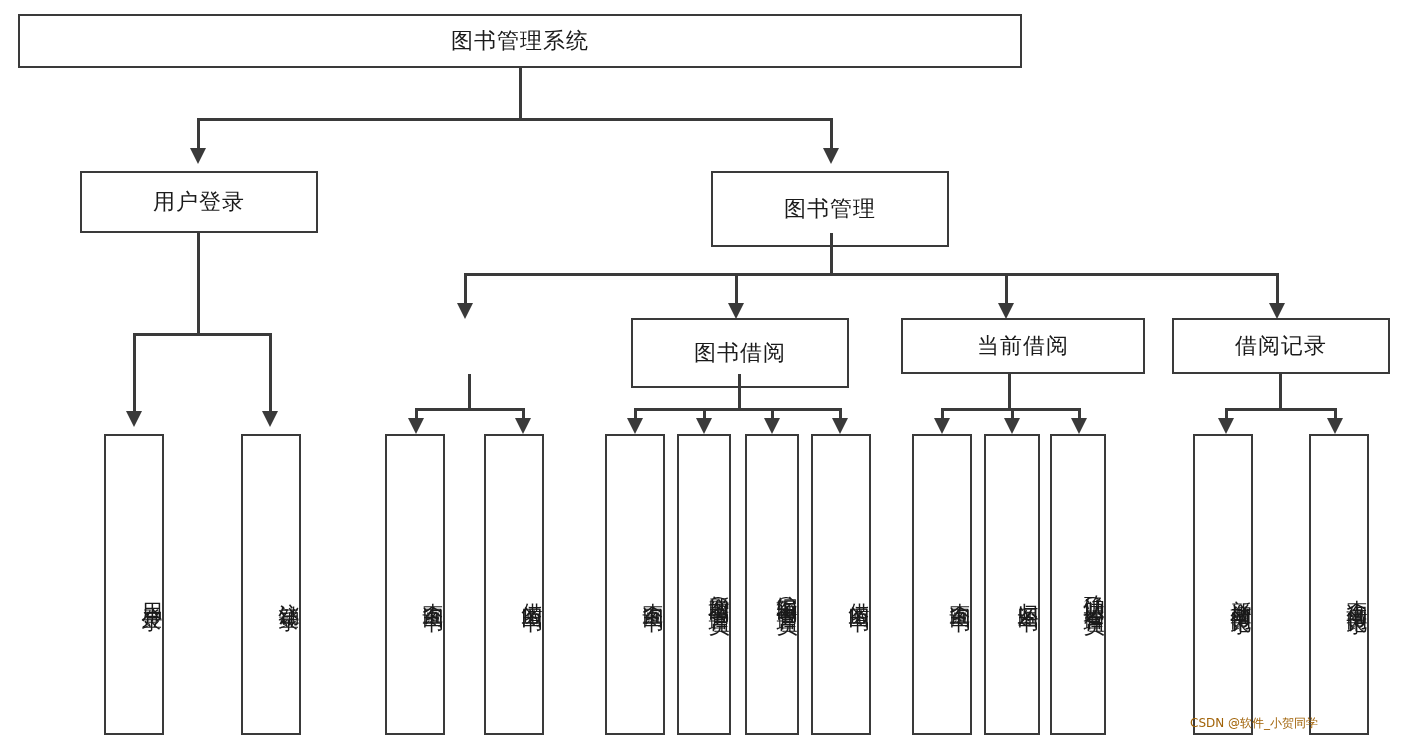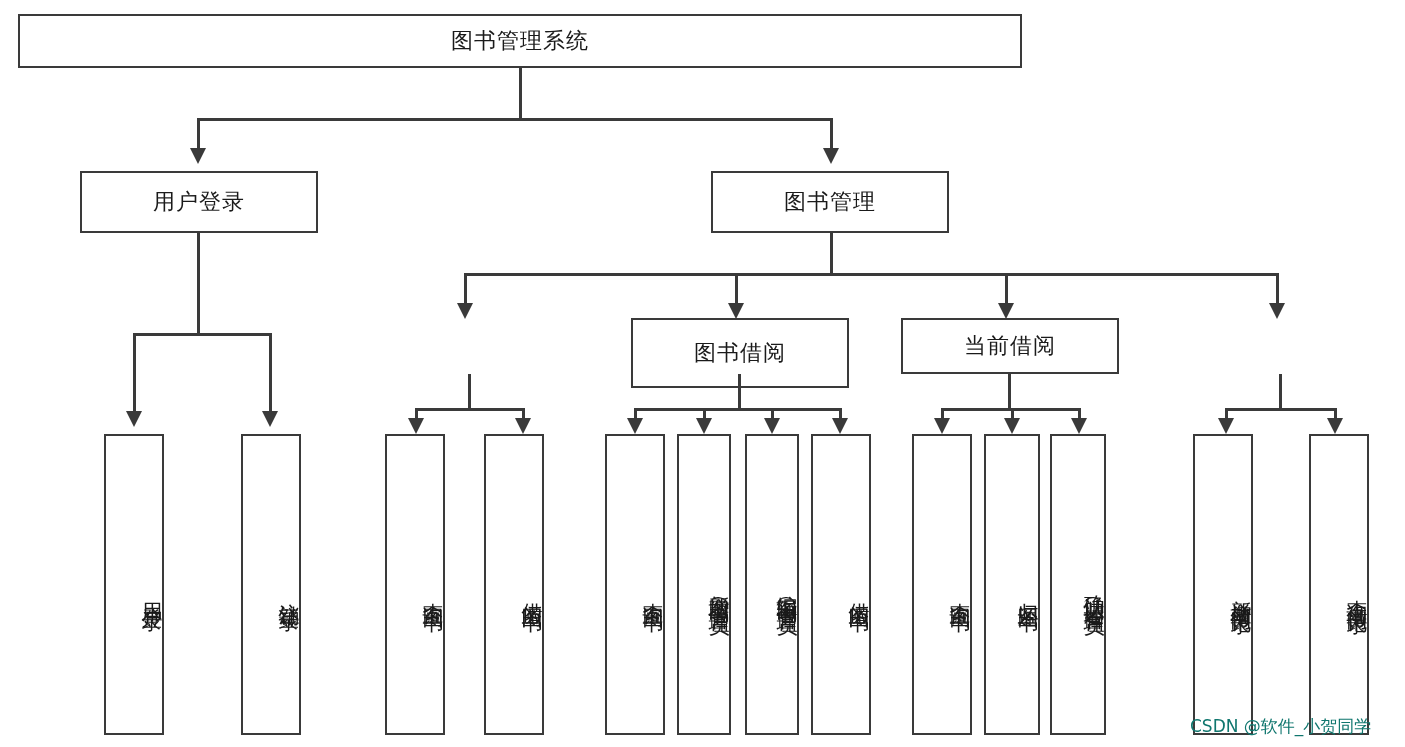--- a/index.html
+++ b/index.html
@@ -58,22 +58,22 @@
   .arrow {
     position: absolute;
     width: 0;
     height: 0;
     border-left: 8px solid transparent;
     border-right: 8px solid transparent;
     border-top: 16px solid #3a3a3a;
   }
   .watermark {
     position: absolute;
-    color: #0f766e;
-    font-size: 17px;
+    color: #a16207;
+    font-size: 12px;
     white-space: nowrap;
     pointer-events: none;
   }
 </style>
 </head>
 <body>
 
 <div id="canvas">
 
   <div class="node horiz node-title" style="left:18px; top:14px; width:1004px; height:54px;">
@@ -85,21 +85,21 @@
   <div class="edge h" style="left:197px; top:118px; width:636px;"></div>
 
   <div class="edge v" style="left:197px; top:118px; height:32px;"></div>
   <div class="arrow" style="left:190px; top:148px;"></div>
   <div class="edge v" style="left:830px; top:118px; height:32px;"></div>
   <div class="arrow" style="left:823px; top:148px;"></div>
 
   <div class="node horiz" style="left:80px; top:171px; width:238px; height:62px;">
     <span>用户登录</span>
   </div>
-  <div class="node horiz" style="left:711px; top:171px; width:238px; height:62px;">
+  <div class="node horiz" style="left:711px; top:171px; width:238px; height:76px;">
     <span>图书管理</span>
   </div>
 
   <div class="edge v" style="left:197px; top:233px; height:102px;"></div>
   <div class="edge h" style="left:133px; top:333px; width:139px;"></div>
   <div class="edge v" style="left:133px; top:333px; height:80px;"></div>
   <div class="arrow" style="left:126px; top:411px;"></div>
   <div class="edge v" style="left:269px; top:333px; height:80px;"></div>
   <div class="arrow" style="left:262px; top:411px;"></div>
 
@@ -110,22 +110,25 @@
   <div class="edge v" style="left:735px; top:273px; height:32px;"></div>
   <div class="arrow" style="left:728px; top:303px;"></div>
   <div class="edge v" style="left:1005px; top:273px; height:32px;"></div>
   <div class="arrow" style="left:998px; top:303px;"></div>
   <div class="edge v" style="left:1276px; top:273px; height:32px;"></div>
   <div class="arrow" style="left:1269px; top:303px;"></div>
 
   <div class="node horiz" style="left:631px; top:318px; width:218px; height:70px;">
     <span>图书借阅</span>
   </div>
-  <div class="node horiz" style="left:901px; top:318px; width:218px; height:56px;text-align:center;">
+  <div class="node horiz" style="left:901px; top:318px; width:244px; height:56px;text-align:center;">
     <span>当前借阅</span>
+  </div>
+  <div class="node horiz" style="left:1172px; top:318px; width:218px; height:56px;">
+    <span>借阅记录</span>
   </div>
 
   <div class="edge v" style="left:468px; top:374px; height:36px;"></div>
   <div class="edge h" style="left:415px; top:408px; width:110px;"></div>
   <div class="edge v" style="left:415px; top:408px; height:14px;"></div>
   <div class="arrow" style="left:408px; top:418px;"></div>
   <div class="edge v" style="left:522px; top:408px; height:14px;"></div>
   <div class="arrow" style="left:515px; top:418px;"></div>
 
   <div class="edge v" style="left:738px; top:374px; height:36px;"></div>

